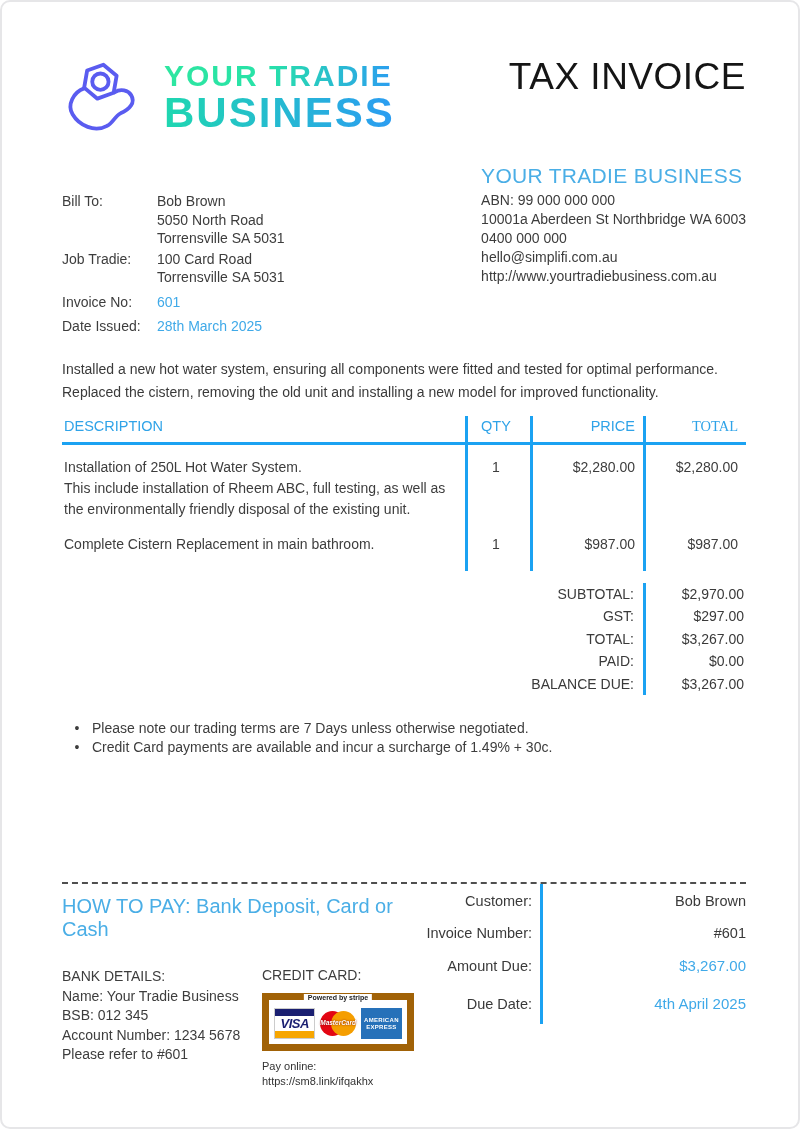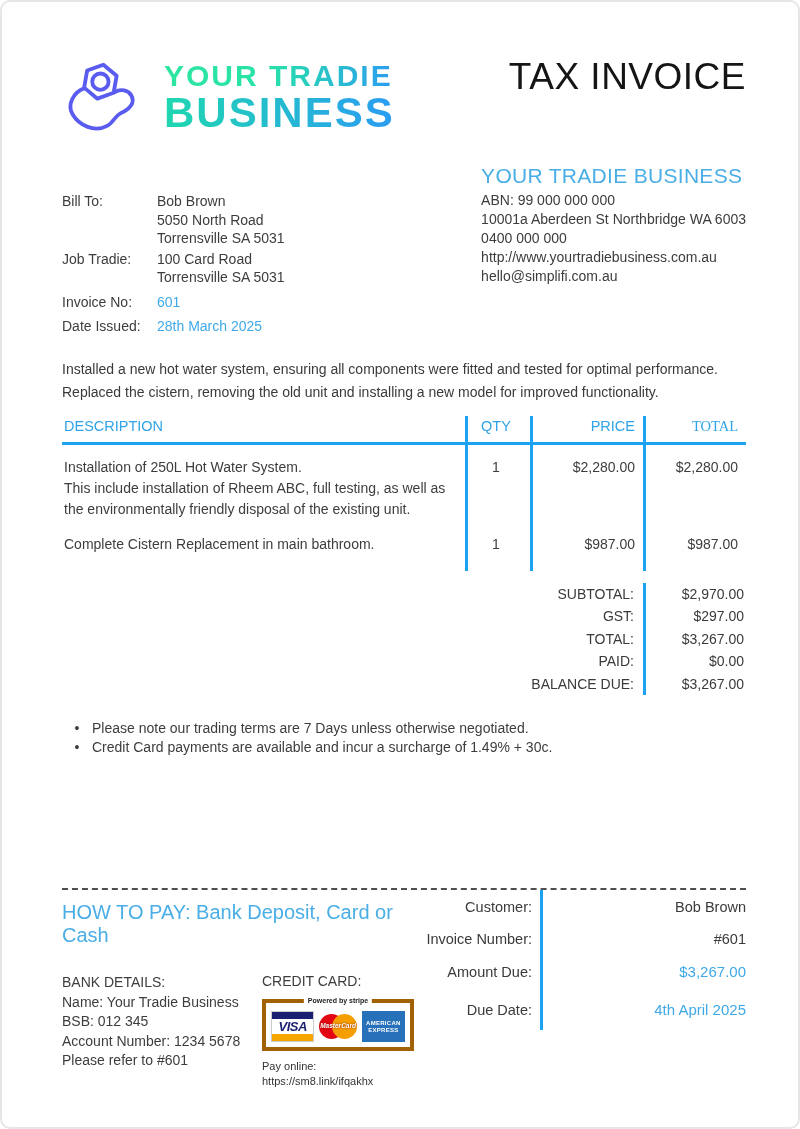--- a/index.html
+++ b/index.html
@@ -66,21 +66,21 @@
   .bullet { width: 30px; text-align: center; flex: none; }
   
   .spacer { flex: 1; }
   .footer { border-top: 2px dashed #4f4f4f; display: flex; }
   .pay-left { flex: 1; padding-right: 6px; }
   .how-to-pay { font-size: 20px; color:#4aaee6; margin: 11px 0 26px; }
   .pay-cols { display: flex; }
   .bank-col { width: 200px; font-size: 14px; line-height: 19.5px; }
   .bank-col .bh { margin-bottom: 0; }
   .card-col { flex: 1; font-size: 14px; }
-  .card-badge { position: relative; width: 152px; border: 4px solid #a16207; background:#fff; margin-top: 10px; padding: 8px 5px 5px; display: flex; gap: 3px; align-items: center; justify-content: center; }
+  .card-badge { position: relative; width: 152px; border: 7px solid #a16207; background:#fff; margin-top: 10px; padding: 8px 5px 5px; display: flex; gap: 3px; align-items: center; justify-content: center; }
   .powered { position: absolute; top: -6px; left: 50%; transform: translateX(-50%); background:#fff; padding: 0 4px; font-size: 7px; font-weight: bold; color:#222; white-space: nowrap; }
   .visa { width: 46px; height: 31px; border: 1px solid #ccc; display: flex; flex-direction: column; }
   .visa .vb { height: 7px; background:#1a1f71; }
   .visa .vt { flex: 1; display: flex; align-items: center; justify-content: center; font-style: italic; font-weight: bold; font-size: 13px; color:#1a1f71; letter-spacing: -.5px; }
   .visa .vy { height: 7px; background:#f7a600; }
   .mc { position: relative; width: 44px; height: 31px; }
   .mc .c1 { position: absolute; left: 2px; top: 3px; width: 25px; height: 25px; border-radius: 50%; background:#e30613; }
   .mc .c2 { position: absolute; right: 2px; top: 3px; width: 25px; height: 25px; border-radius: 50%; background:#f59e00; }
   .mc .mt { position: absolute; left: 0; right: 0; top: 11px; text-align: center; font-size: 6.5px; font-style: italic; font-weight: bold; color:#fff; text-shadow: 0 0 2px #7a0000; }
   .amex { width: 46px; height: 31px; background:#2671b9; color:#fff; display: flex; flex-direction: column; align-items: center; justify-content: center; font-size: 6px; font-weight: bold; letter-spacing: .3px; text-align: center; line-height: 7px; }
@@ -133,22 +133,22 @@
       <div class="lbl sp">Invoice No:</div>
       <div class="blue-val sp">601</div>
       <div class="lbl sp">Date Issued:</div>
       <div class="blue-val sp">28th March 2025</div>
     </div>
     <div class="biz">
       <div class="biz-name">YOUR TRADIE BUSINESS</div>
       <div>ABN: 99 000 000 000</div>
       <div>10001a Aberdeen St Northbridge WA 6003</div>
       <div>0400 000 000</div>
+      <div>hello@simplifi.com.au</div>
       <div>http://www.yourtradiebusiness.com.au</div>
-      <div>hello@simplifi.com.au</div>
     </div>
   </div>
 
   <div class="job-summary">
     <div>Installed a new hot water system, ensuring all components were fitted and tested for optimal performance.</div>
     <div>Replaced the cistern, removing the old unit and installing a new model for improved functionality.</div>
   </div>
 
   <div class="tbl">
     <div class="tbl-head">

